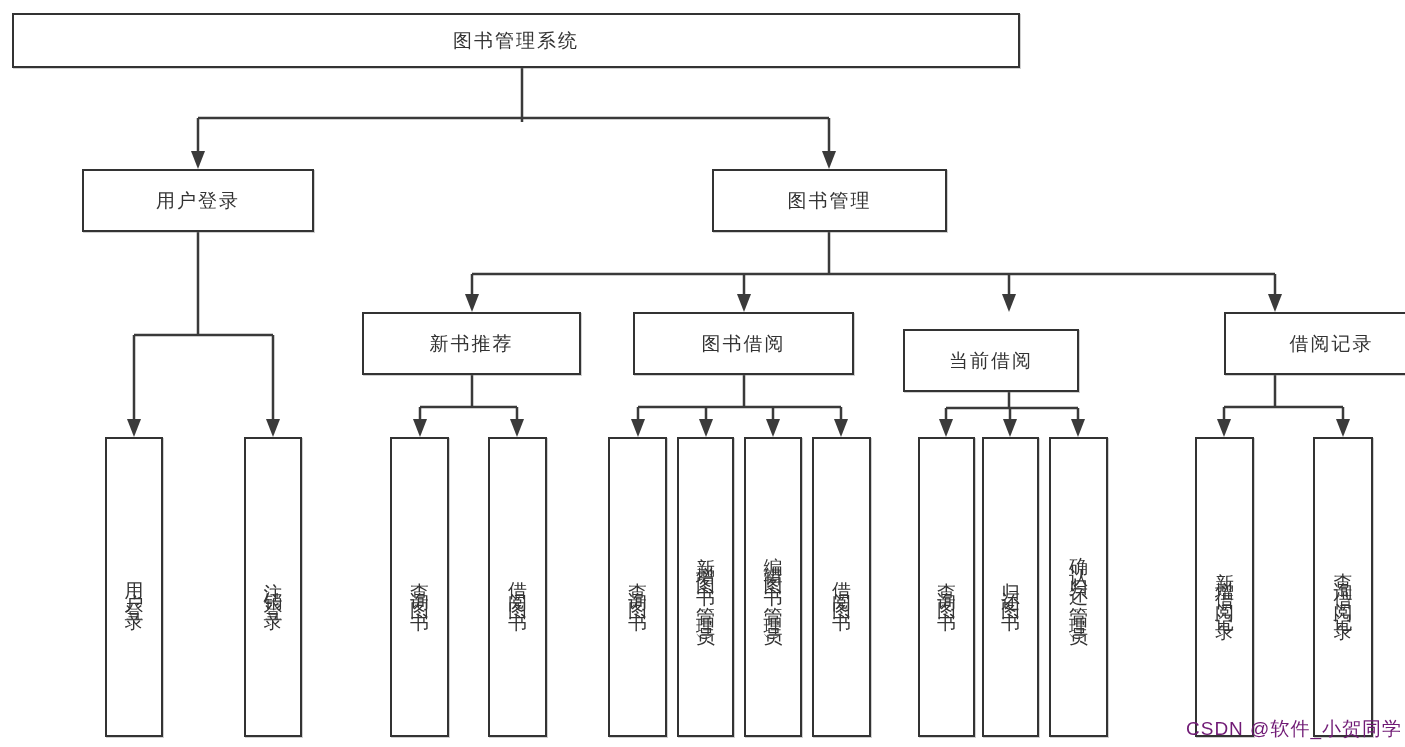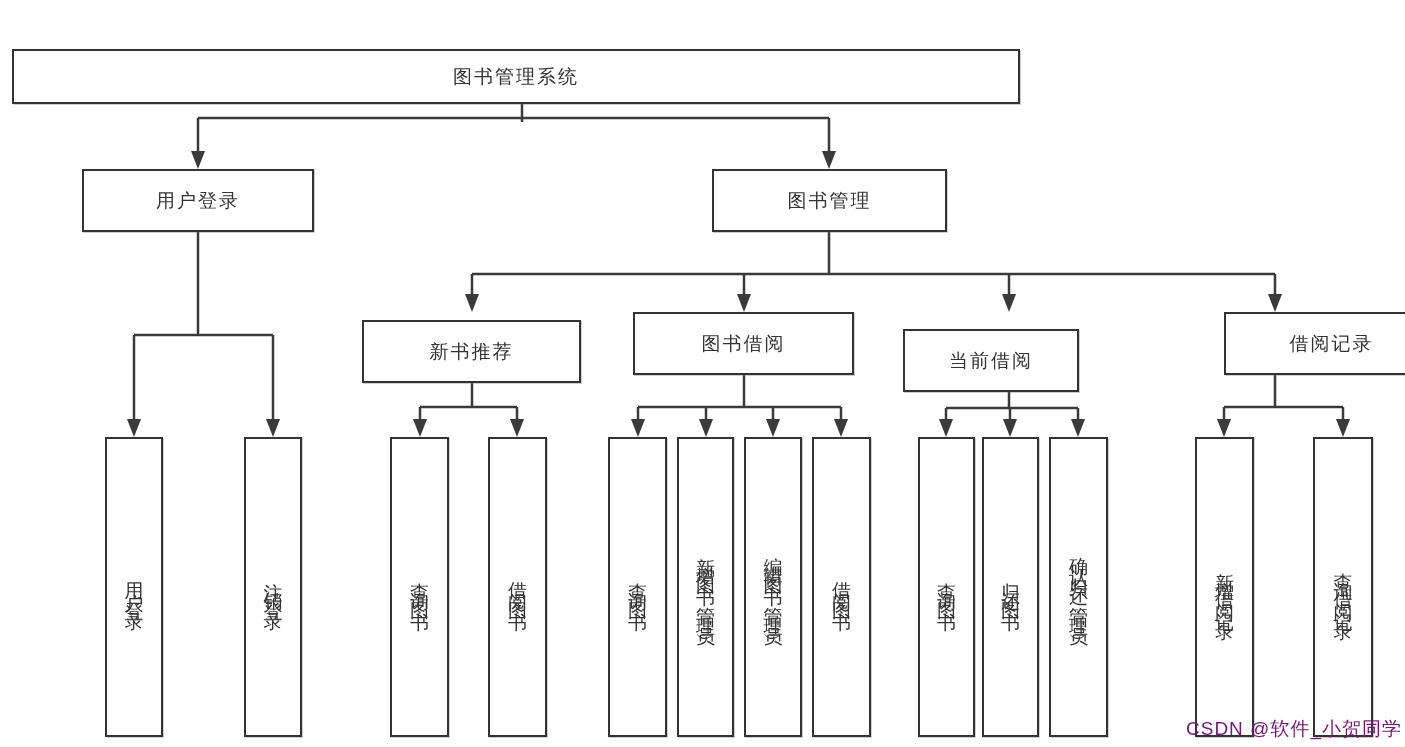--- a/index.html
+++ b/index.html
@@ -86,32 +86,32 @@
     <path class="stroke" d="M1009 375 V408 M946 408 H1078 M946 408 V430 M1010 408 V430 M1078 408 V430"></path>
     <polygon class="arrow" points="946,437 939,419 953,419"></polygon>
     <polygon class="arrow" points="1010,437 1003,419 1017,419"></polygon>
     <polygon class="arrow" points="1078,437 1071,419 1085,419"></polygon>
 
     <path class="stroke" d="M1275 375 V407 M1224 407 H1343 M1224 407 V430 M1343 407 V430"></path>
     <polygon class="arrow" points="1224,437 1217,419 1231,419"></polygon>
     <polygon class="arrow" points="1343,437 1336,419 1350,419"></polygon>
   </svg>
 
-  <div class="box h-box" style="left:12px; top:13px; width:1008px; height:55px;margin-top:36px;">
+  <div class="box h-box" style="left:12px; top:13px; width:1008px; height:55px;">
     <span>图书管理系统</span>
   </div>
 
   <div class="box h-box" style="left:82px; top:169px; width:232px; height:63px;">
     <span>用户登录</span>
   </div>
   <div class="box h-box" style="left:712px; top:169px; width:235px; height:63px;text-align:center;">
     <span>图书管理</span>
   </div>
 
-  <div class="box h-box" style="left:362px; top:320px; width:219px; height:63px;">
+  <div class="box h-box" style="left:362px; top:312px; width:219px; height:63px;">
     <span>新书推荐</span>
   </div>
   <div class="box h-box" style="left:633px; top:312px; width:221px; height:63px;text-align:right;">
     <span>图书借阅</span>
   </div>
   <div class="box h-box" style="left:903px; top:329px; width:176px; height:63px;">
     <span>当前借阅</span>
   </div>
   <div class="box h-box" style="left:1224px; top:312px; width:215px; height:63px;">
     <span>借阅记录</span>

